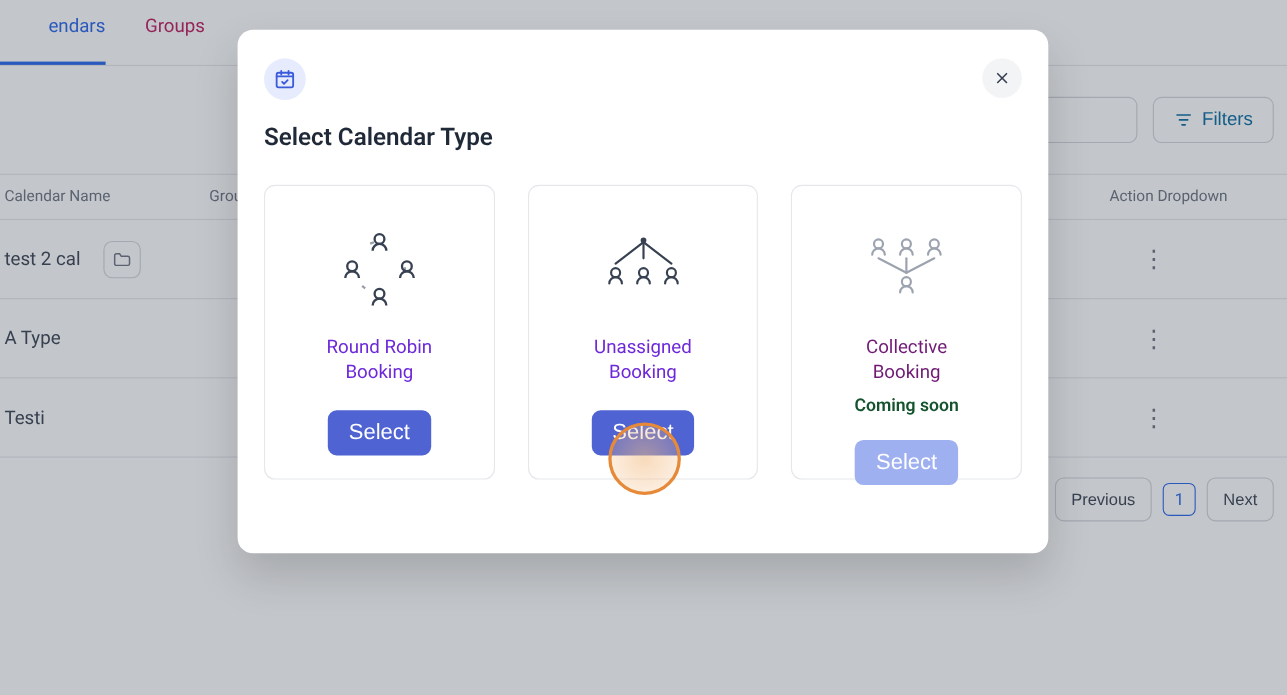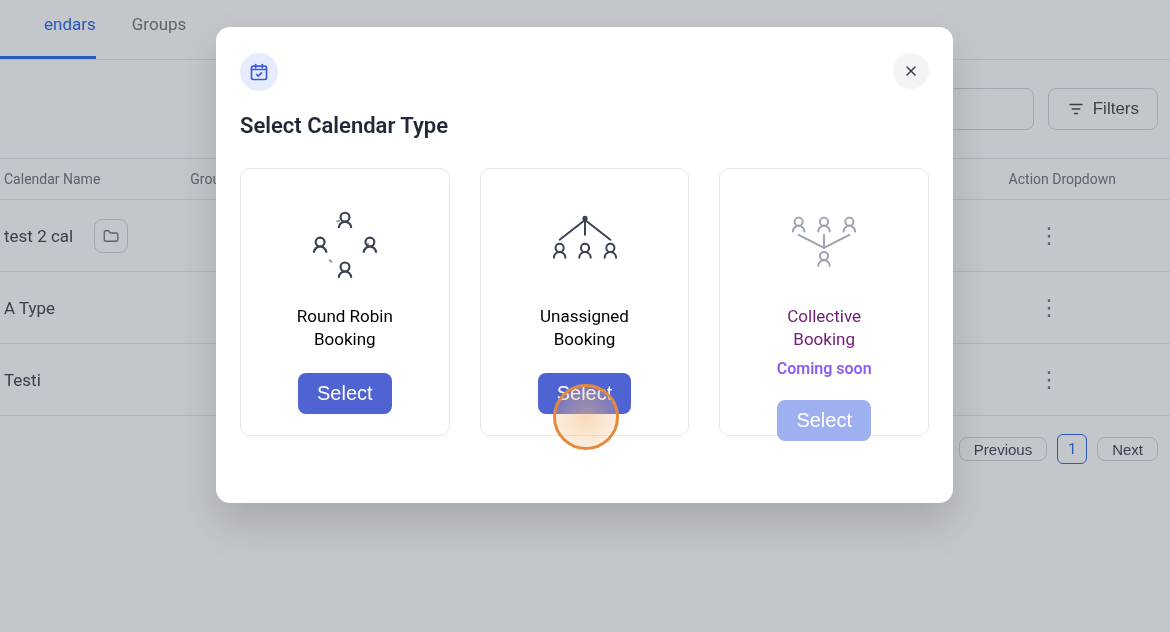--- a/index.html
+++ b/index.html
@@ -21,21 +21,21 @@
   .tabs {
     display: flex;
     gap: 36px;
     padding: 14px 0 0 0;
     border-bottom: 1px solid #e5e7eb;
     height: 60px;
   }
   .tab {
     font-size: 17px;
     padding-bottom: 18px;
-    color: #737373;
+    color: #be185d;
     cursor: pointer;
   }
   .tab.active {
     color: #2563eb;
     border-bottom: 3px solid #2563eb;
     padding-left: 44px;
   }
 
   .toolbar {
     display: flex;
@@ -56,21 +56,21 @@
   .filters-btn {
     height: 42px;
     padding: 0 18px;
     border: 1px solid #d1d5db;
     border-radius: 8px;
     background: #fff;
     display: flex;
     align-items: center;
     gap: 8px;
     font-size: 17px;
-    color: #404040;
+    color: #0369a1;
     cursor: pointer;
   }
 
   .table-header {
     display: flex;
     padding: 12px 4px;
     border-top: 1px solid #e5e7eb;
     border-bottom: 1px solid #e5e7eb;
     font-size: 14px;
     color: #6b7280;
@@ -116,21 +116,21 @@
   }
 
   .pagination {
     display: flex;
     justify-content: flex-end;
     gap: 10px;
     padding: 18px 12px;
     align-items: center;
   }
   .pg-btn {
-    height: 24px;
+    height: 40px;
     padding: 0 14px;
     border: 1px solid #d1d5db;
     border-radius: 8px;
     background: #fff;
     font-size: 15px;
     color: #374151;
     cursor: pointer;
   }
   .pg-num {
     width: 30px;
@@ -203,23 +203,23 @@
     padding: 34px 18px 26px;
     gap: 22px;
   }
   .card-icon {
     width:90px;
     height:80px;
     display:flex;align-items:center;justify-content:center;
     color:#374151;
   }
   .card.disabled .card-icon { color:#9ca3af; }
-  .card-label { font-size:17px; color:#000000; text-align:center; line-height:1.35; }
+  .card-label { font-size:17px; color:#6d28d9; text-align:center; line-height:1.35; }
   .card.disabled .card-label { color:#701a75; }
-  .coming-soon { font-size:16px; color:#8b5cf6; font-weight:600; margin-top:-14px;}
+  .coming-soon { font-size:16px; color:#14532d; font-weight:600; margin-top:-14px;}
   .select-btn {
     padding: 9px 19px;
     border-radius:8px;
     background:#4f63d2;
     color:#fff;
     font-size:20px;
     font-weight:500;
     border:none;
     cursor:pointer;
   }

